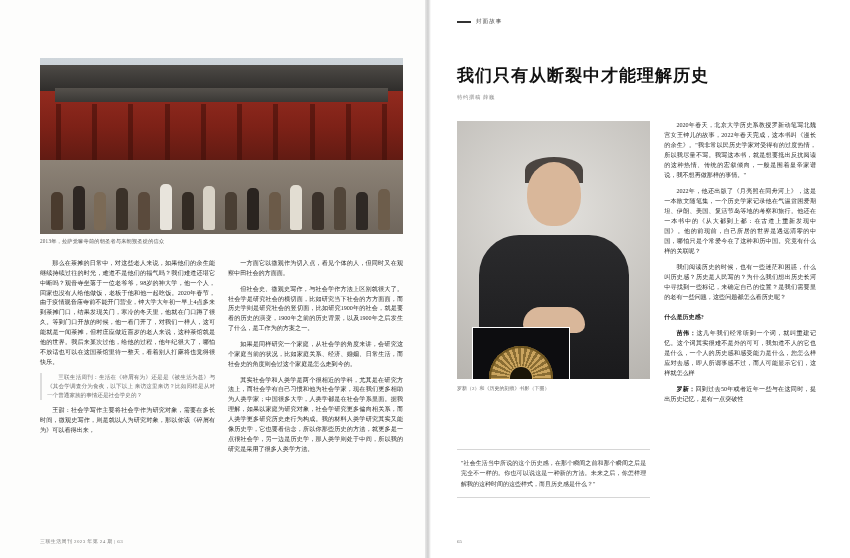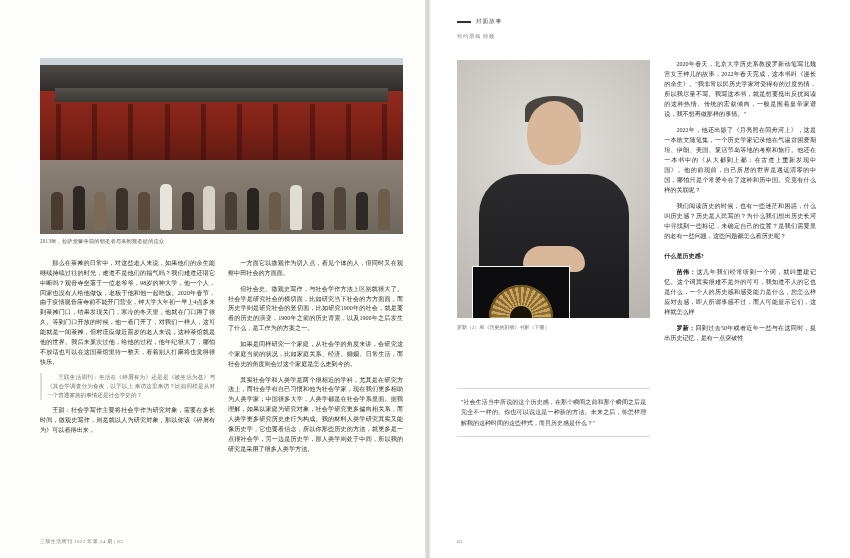--- a/index.html
+++ b/index.html
@@ -357,20 +357,21 @@
 
   <div class="gutter"></div>
 
   <div class="page-right">
 
     <div class="rubric">
       <span class="bar"></span>
       <span>封面故事</span>
     </div>
 
+    <div class="headline">我们只有从断裂中才能理解历史</div>
     <div class="byline">特约撰稿  薛巍</div>
 
     <div class="right-body">
 
       <div class="portrait-col">
         <div class="portrait">
           <div class="p-bg"></div>
           <div class="p-body"></div>
           <div class="p-hair"></div>
           <div class="p-head"></div>

